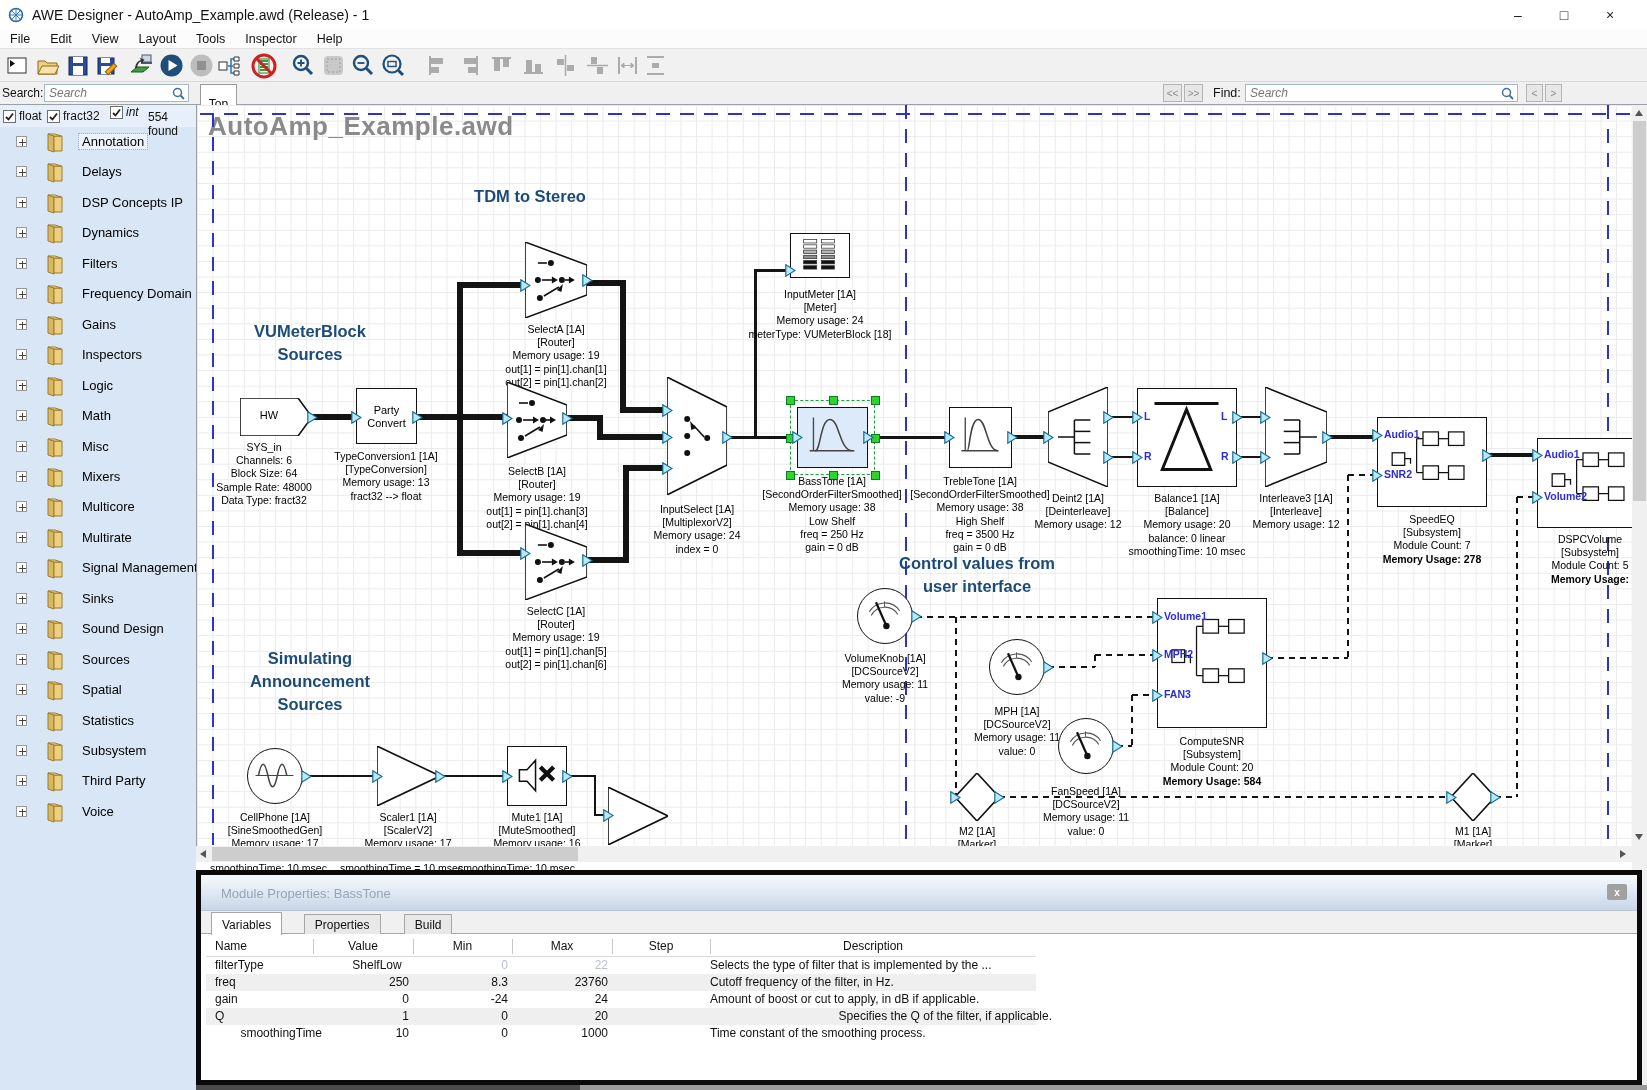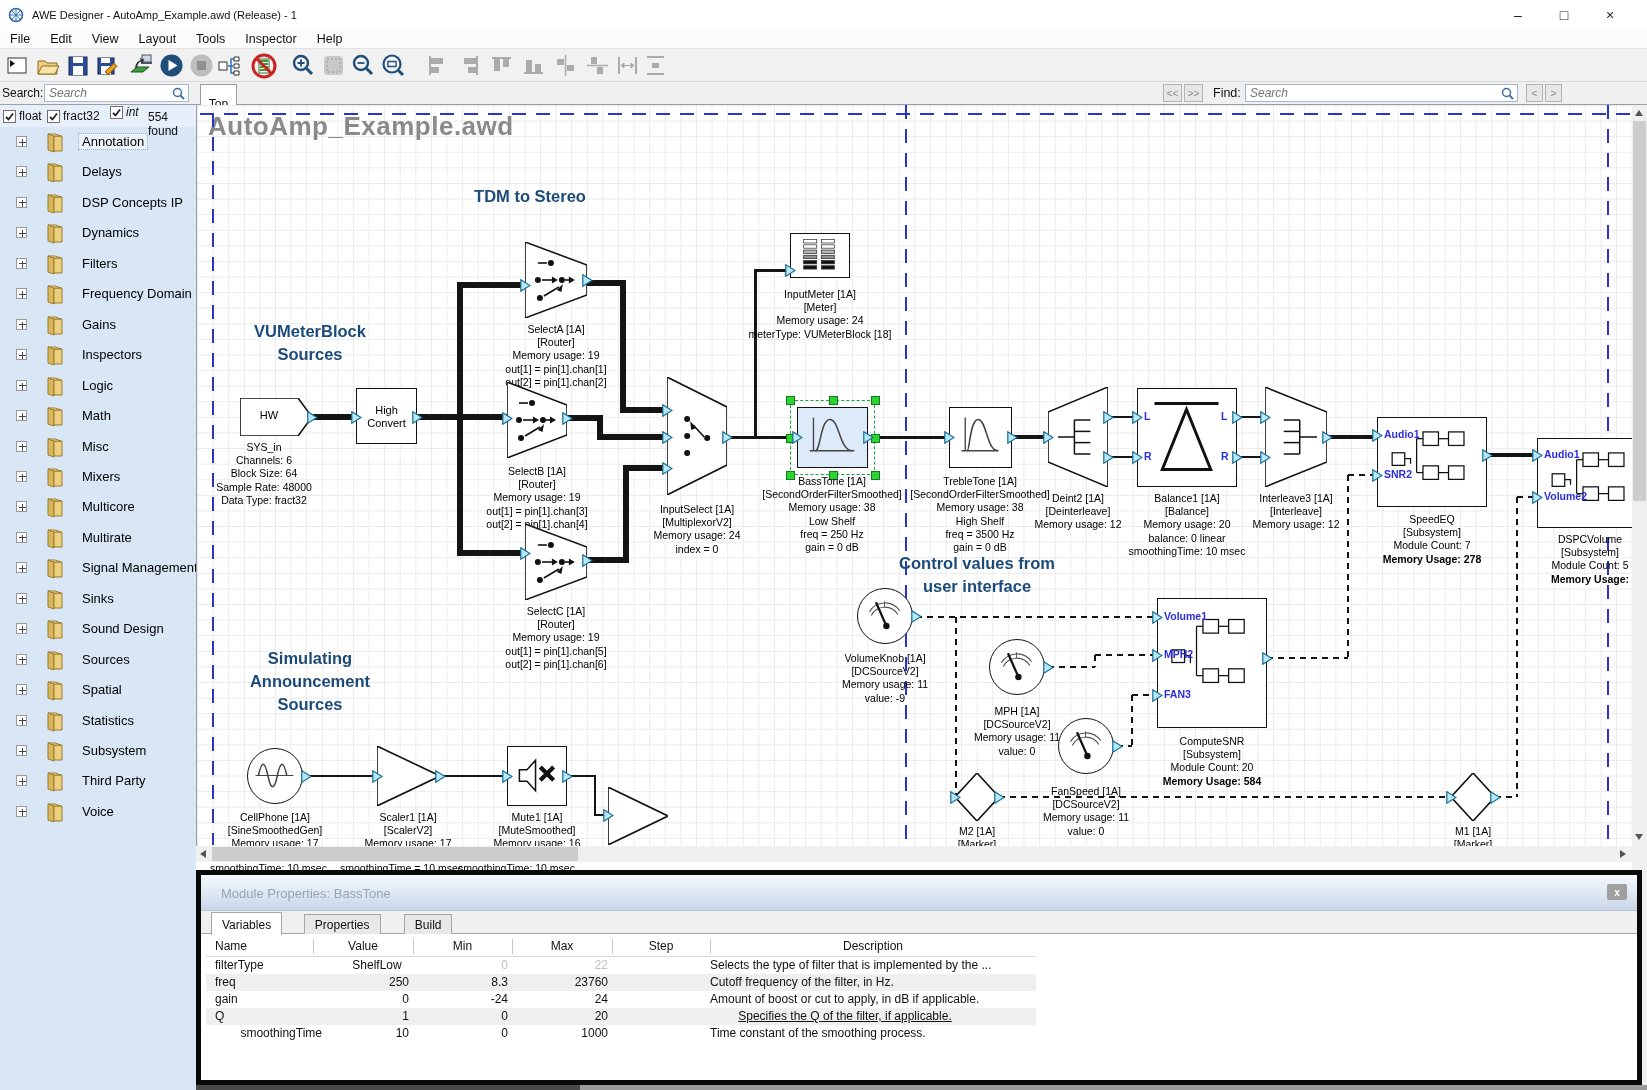--- a/index.html
+++ b/index.html
@@ -1,21 +1,21 @@
 <!DOCTYPE html>
 <html><head>
 <meta charset="utf-8">
 <style>
   *{box-sizing:border-box;margin:0;padding:0}
   html,body{width:1647px;height:1090px;overflow:hidden}
   body{font-family:"Liberation Sans",sans-serif;background:#f0f0f0;position:relative;font-size:12px;color:#111}
   .abs{position:absolute}
   
   #titlebar{left:0;top:0;width:1647px;height:30px;background:#fff;display:flex;align-items:center}
-  #titlebar .ttext{font-size:11px;color:#111;margin-left:8px}
+  #titlebar .ttext{font-size:14px;color:#111;margin-left:8px}
   .winbtn{position:absolute;top:0;width:46px;height:30px;display:flex;align-items:center;justify-content:center;font-size:14px;color:#222}
   #menubar{left:0;top:30px;width:1647px;height:18px;background:#fcfcfc;display:flex;align-items:center}
   .menu-item{padding:1px 10px 2px 10px;font-size:12.5px;color:#111}
   #toolbar{left:0;top:48px;width:1647px;height:34px;background:#f1f1f1;border-top:1px solid #e2e2e2;border-bottom:1px solid #d8d8d8}
   .tbtn{position:absolute;top:3px;width:27px;height:27px;display:flex;align-items:center;justify-content:center}
   #subheader{left:0;top:82px;width:1647px;height:23px;background:#f0f0f0;border-bottom:1px solid #9aa0a6}
   .inbox{position:absolute;background:#fff;border:1px solid #a8b8cc;display:flex;align-items:center}
   .inbox input{border:none;outline:none;width:100%;font-size:12px;font-style:italic;color:#444;background:transparent;padding:0 4px;font-family:"Liberation Sans",sans-serif}
   .smallbtn{position:absolute;top:2px;height:18px;background:#e7e7e7;border:1px solid #b4b4b4;color:#8b8b8b;font-size:10px;display:flex;align-items:center;justify-content:center}
   #tab-top{position:absolute;left:200px;top:84px;width:37px;height:21px;background:#fff;border:1px solid #9a9a9a;border-bottom:none;text-align:center;font-size:12px;padding-top:12px}
@@ -690,33 +690,39 @@
       <div>Channels: 6</div>
       <div>Block Size: 64</div>
       <div>Sample Rate: 48000</div>
       <div>Data Type: fract32</div>
     </div>
     <div class="blk" style="left: 156px; top: 283px; width: 61px; height: 56px;">
       <div style="position: absolute; left: 0px; top: 0px;">
         <svg width="58" height="53" viewBox="0 0 61 56"></svg>
       </div>
       <div class="innertxt" style="top: 15px;">
-        <div>High</div>
+        <div>Party</div>
         <div>Convert</div>
       </div>
     </div>
     <div class="pin" style="left: 151px; top: 305.5px;">
       <svg width="11" height="13" viewBox="0 0 11 13">
         <polygon points="0.8,0.8 10,6.5 0.8,12.2" fill="#b5e9fb" stroke="#1a6c8f" stroke-width="1.2"></polygon>
       </svg>
     </div>
     <div class="pin" style="left: 212px; top: 305.5px;">
       <svg width="11" height="13" viewBox="0 0 11 13">
         <polygon points="0.8,0.8 10,6.5 0.8,12.2" fill="#b5e9fb" stroke="#1a6c8f" stroke-width="1.2"></polygon>
       </svg>
+    </div>
+    <div class="mlbl" style="left: 186px; top: 345px;">
+      <div>TypeConversion1 [1A]</div>
+      <div>[TypeConversion]</div>
+      <div>Memory usage: 13</div>
+      <div>fract32 --&gt; float</div>
     </div>
     <div style="position: absolute; left: 325px; top: 137px; width: 62px; height: 76px;">
       <svg width="62" height="76" viewBox="0 0 62 76">
         <polygon points="0,0 62,23 62,53 0,76" fill="#fff" stroke="#111" stroke-width="1.6"></polygon>
         <circle cx="25.900000000000002" cy="21" r="3" fill="#111"></circle>
         <line x1="12.900000000000002" y1="21" x2="21.900000000000002" y2="21" stroke="#111" stroke-width="1.6"></line>
         <circle cx="12.900000000000002" cy="38" r="3" fill="#111"></circle>
         <line x1="16.900000000000002" y1="38" x2="26.900000000000002" y2="38" stroke="#111" stroke-width="1.6"></line>
         <path d="M26.900000000000002,34.6 L32.900000000000006,38 L26.900000000000002,41.4 z" fill="#111"></path>
         <circle cx="36.900000000000006" cy="38" r="3" fill="#111"></circle>
@@ -1399,21 +1405,21 @@
         <div class="pcell" style="left: 306px; width: 96px; text-align: right;">24</div>
         <div class="pcell" style="left: 406px; width: 98px; text-align: center;"></div>
         <div class="pcell" style="left: 504px; width: 326px; text-align: left;">Amount of boost or cut to apply, in dB if applicable.</div>
       </div>
       <div class="prow alt">
         <div class="pcell" style="left: 9px; width: 107px; text-align: left;">Q</div>
         <div class="pcell" style="left: 107px; width: 96px; text-align: right;">1</div>
         <div class="pcell" style="left: 207px; width: 95px; text-align: right;">0</div>
         <div class="pcell" style="left: 306px; width: 96px; text-align: right;">20</div>
         <div class="pcell" style="left: 406px; width: 98px; text-align: center;"></div>
-        <div class="pcell" style="left: 476px; width: 326px; text-align: center; text-decoration: underline;">Specifies the Q of the filter, if applicable.</div>
+        <div class="pcell" style="left: 520px; width: 326px; text-align: right;">Specifies the Q of the filter, if applicable.</div>
       </div>
       <div class="prow">
         <div class="pcell" style="left: 9px; width: 107px; text-align: right;">smoothingTime</div>
         <div class="pcell" style="left: 107px; width: 96px; text-align: right;">10</div>
         <div class="pcell" style="left: 207px; width: 95px; text-align: right;">0</div>
         <div class="pcell" style="left: 306px; width: 96px; text-align: right;">1000</div>
         <div class="pcell" style="left: 406px; width: 98px; text-align: center;"></div>
         <div class="pcell" style="left: 504px; width: 326px; text-align: left;">Time constant of the smoothing process.</div>
       </div>
     </div>

